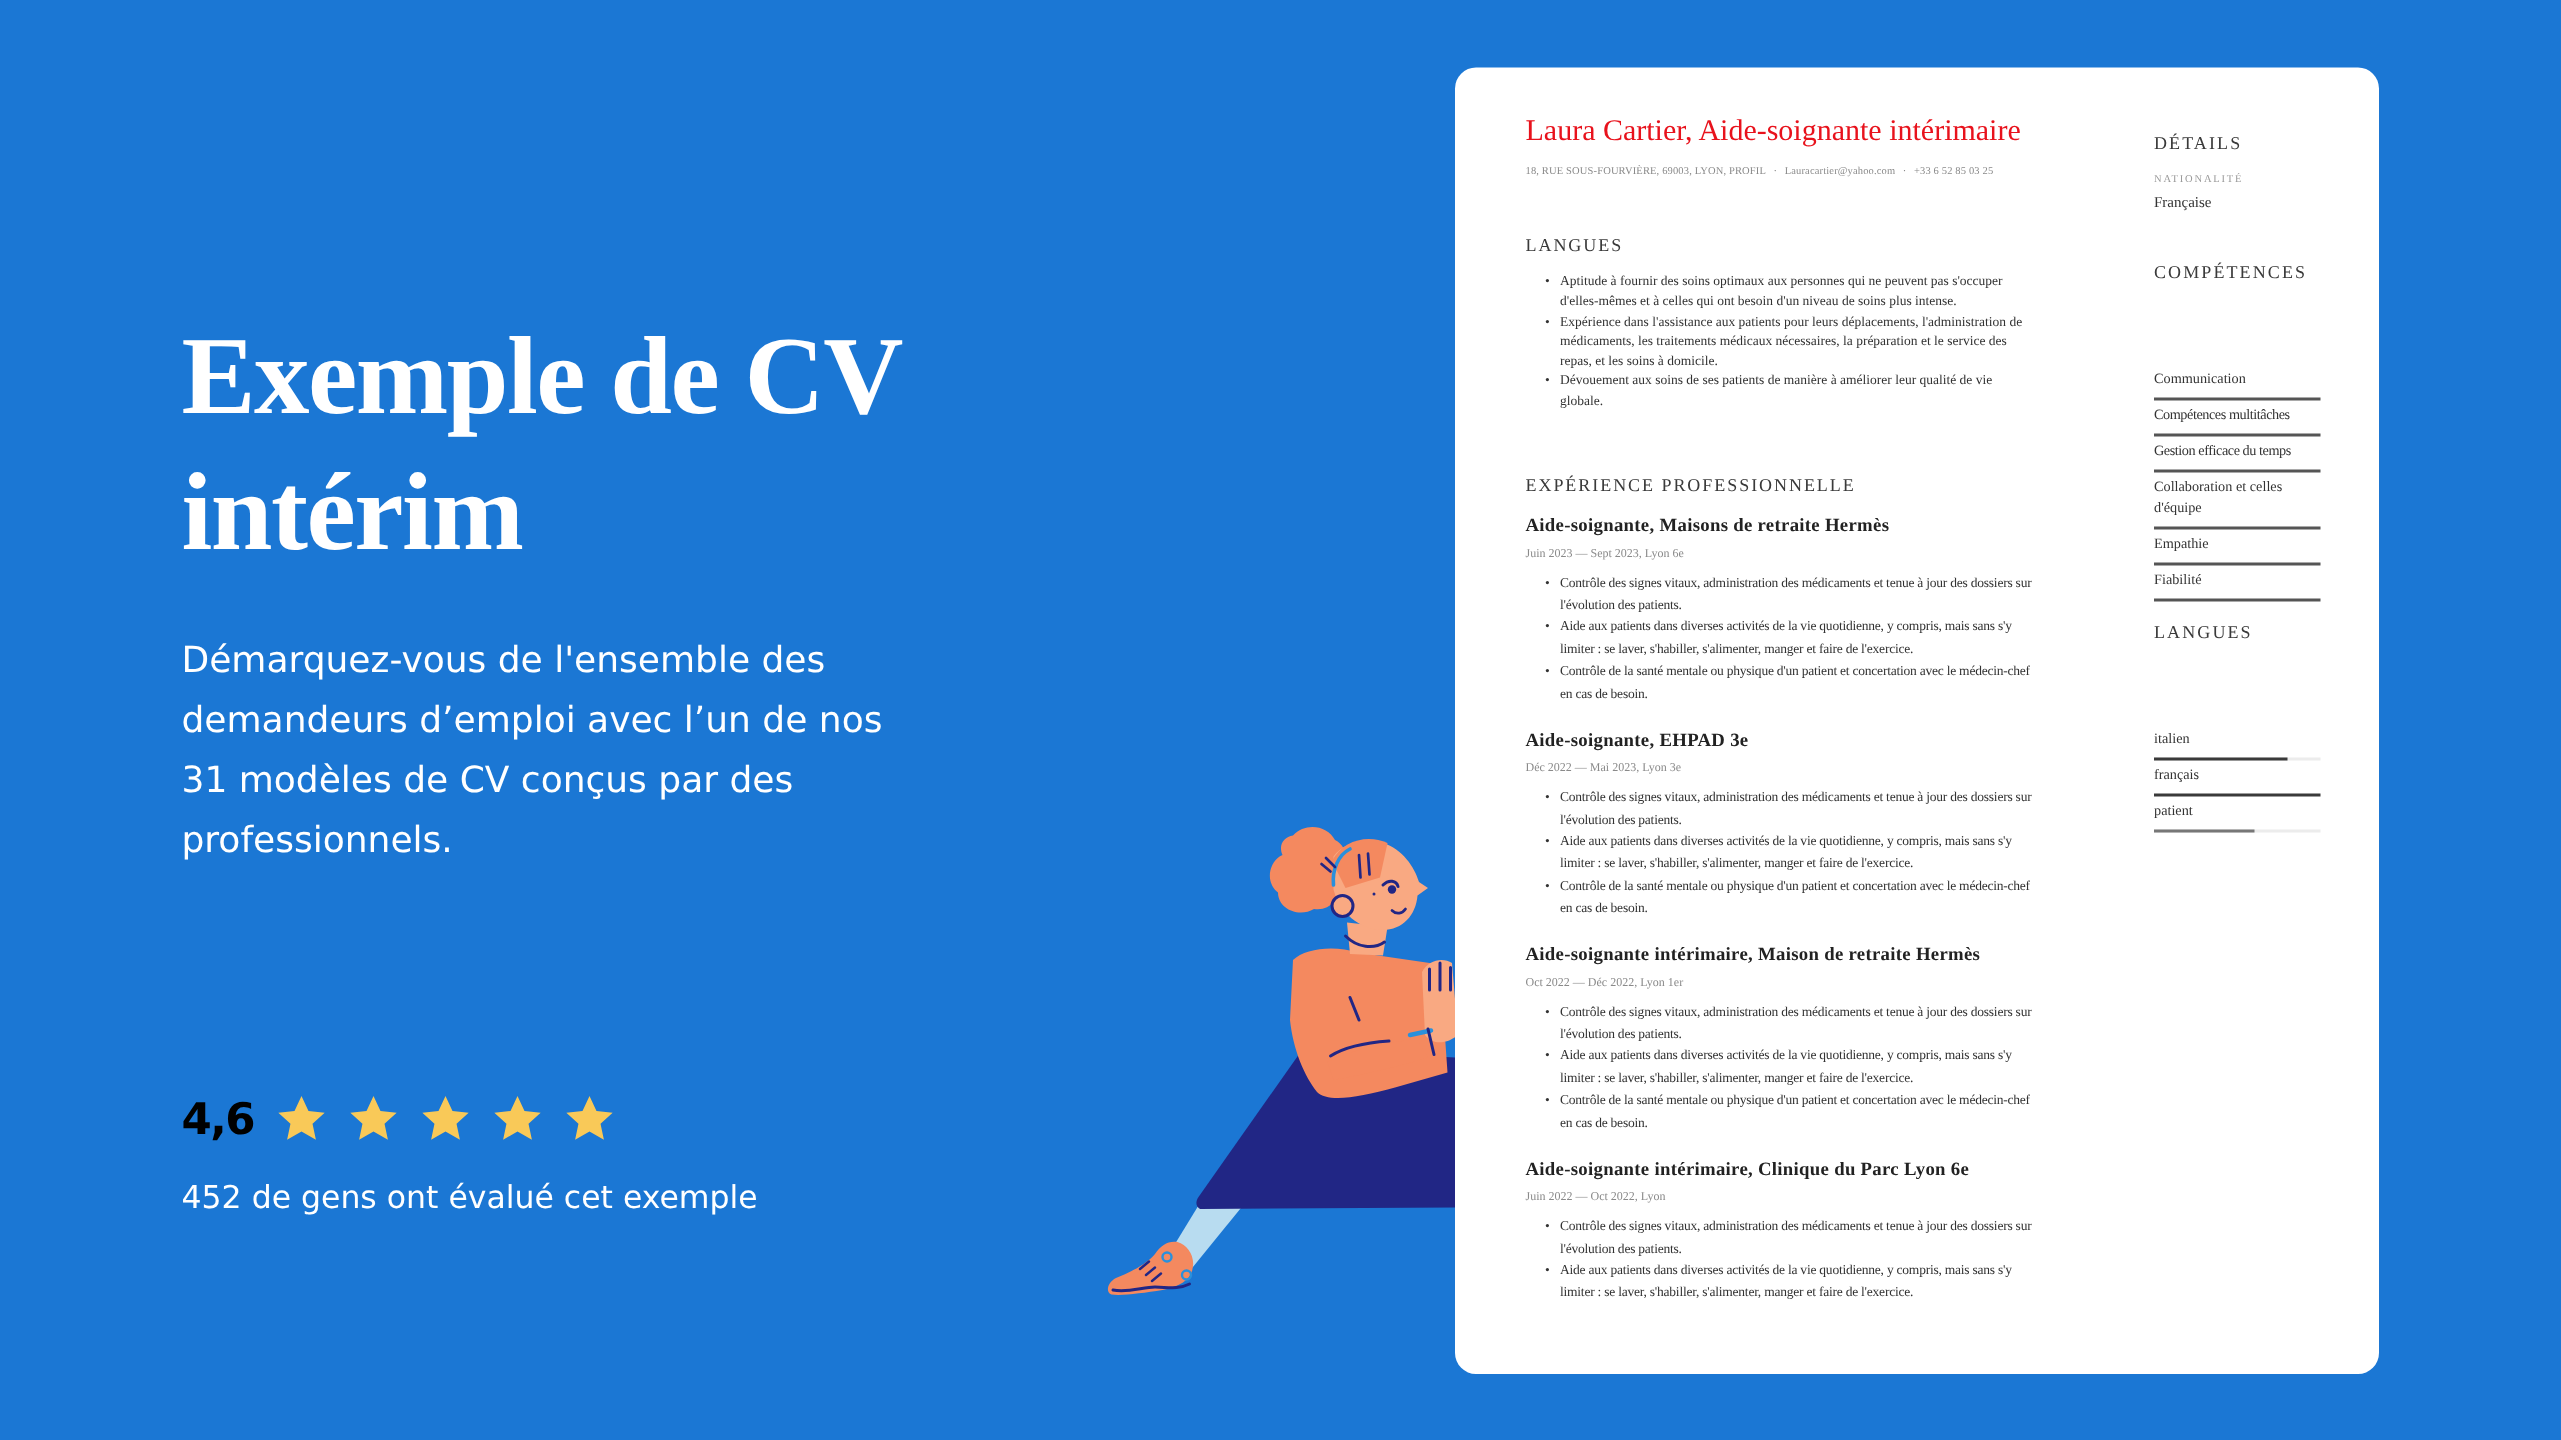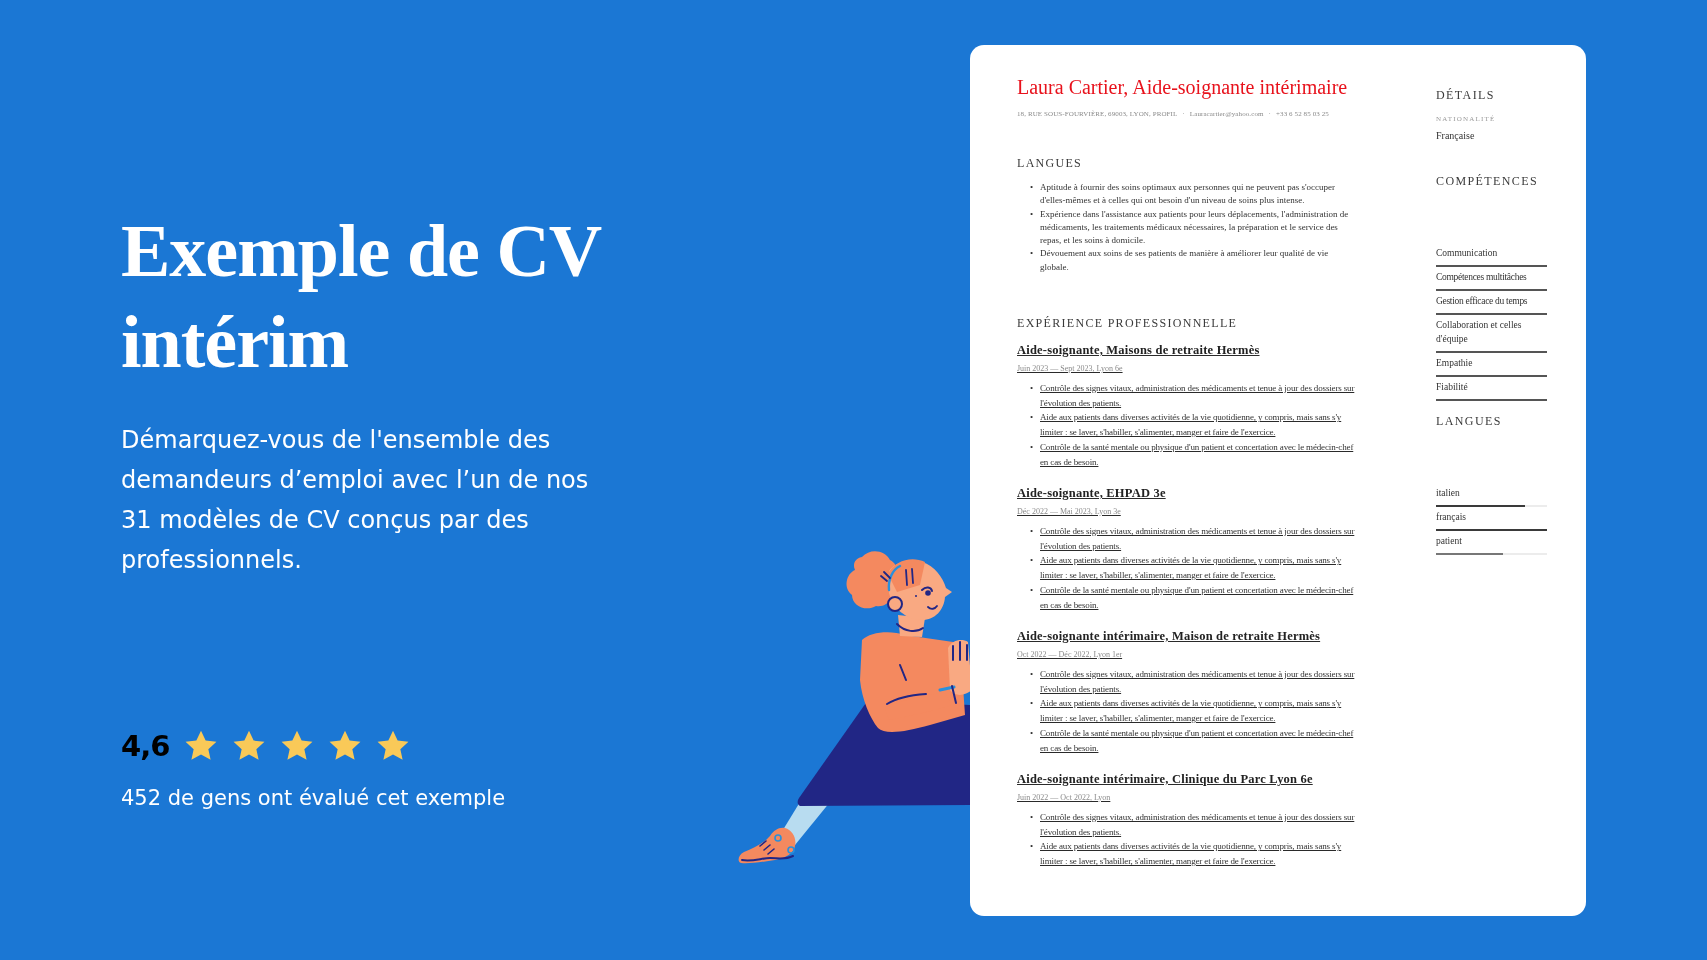--- a/index.html
+++ b/index.html
@@ -48,21 +48,21 @@
   .sec-head { position: absolute; left: 0; font-size: 12px; letter-spacing: 1.3px; color: #3a3a3a; white-space: nowrap; }
   .bullets { position: absolute; left: 0; width: 338px; list-style: none; }
   .bullets li {
     position: relative; padding-left: 23px;
     font-size: 9px; line-height: 13.3px; color: #333;
   }
   .bullets li::before {
     content: "•"; position: absolute; left: 13px; top: 0; font-size: 9px;
   }
   .exp-bullets li { line-height: 14.7px; font-size: 9px; letter-spacing: -0.15px; }
-  .job { position: absolute; left: 0; width: 340px; text-decoration: underline; }
+  .job { position: absolute; left: 0; width: 340px; }
   .job-title { font-size: 12.5px; font-weight: bold; color: #222; white-space: nowrap; letter-spacing: 0.2px; }
   .job-date { margin-top: 6px; font-size: 8px; color: #8a8a8a; white-space: nowrap; }
   .job .bullets { position: relative; margin-top: 8px; }
 
   .side-head { position: absolute; left: 0; font-size: 12px; letter-spacing: 1.4px; color: #3a3a3a; white-space: nowrap; }
   .side-label { position: absolute; left: 0; font-size: 7px; letter-spacing: 1.2px; color: #9a9a9a; white-space: nowrap; }
   .side-value { position: absolute; left: 0; font-size: 10px; color: #333; white-space: nowrap; }
   .skill-list { position: absolute; left: 0; width: 111px; margin-top: 47px; }
   .skill { position: relative; font-size: 9.5px; color: #333; line-height: 14px; padding-top: 3px; padding-bottom: 7px; }
   .skill .bar { position: absolute; left: 0; bottom: 0; width: 100%; height: 2px; background: #ececec; }

